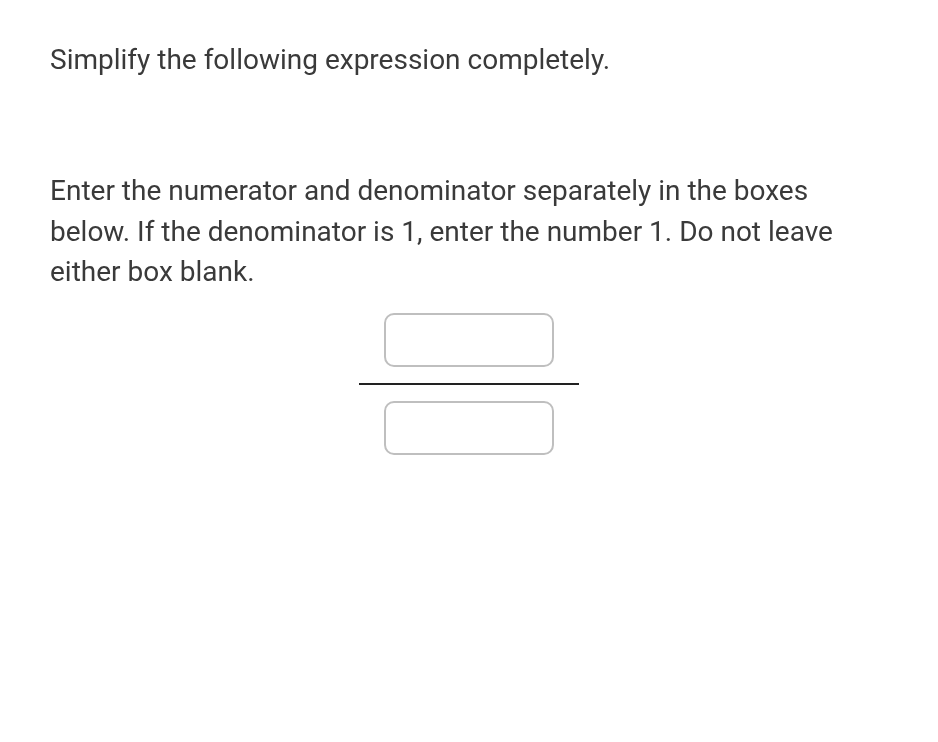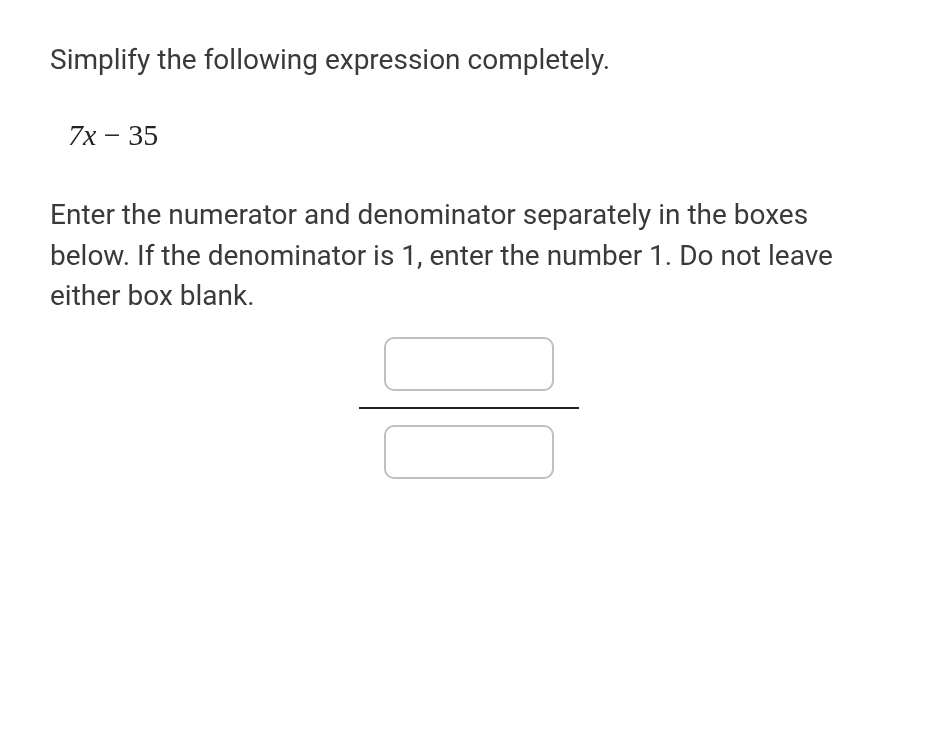--- a/index.html
+++ b/index.html
@@ -7,21 +7,21 @@
     padding: 40px 50px;
     font-family: -apple-system, BlinkMacSystemFont, "Segoe UI", Roboto, Arial, sans-serif;
     color: #333;
     background: #fff;
     width: 938px;
     box-sizing: border-box;
     font-size: 28px;
     line-height: 1.45;
   }
   .question-text {
-    margin-bottom: 32px;
+    margin-bottom: 44px;
     color: #3a3a3a;
   }
   .math-fraction {
     display: inline-block;
     text-align: center;
     font-family: "Times New Roman", serif;
     font-size: 30px;
     margin-left: 10px;
     margin-bottom: 35px;
     color:#222;
@@ -67,21 +67,20 @@
   }
 </style>
 </head>
 <body>
 
 
 
 <div class="question-text">Simplify the following expression completely.</div>
 
 <div class="math-fraction">
-  <span class="num"><span class="mi">7x</span> − 35</span>
 </div>
 
 <div class="instructions">
   <span>Enter the numerator and denominator separately in the boxes below. If the denominator is 1, enter the number 1. Do not leave either box blank.</span>
   <br>
 </div>
 
 <div class="answer-area">
   <input class="answer-input" type="text" value="" style="">
   <div class="frac-bar"></div>

